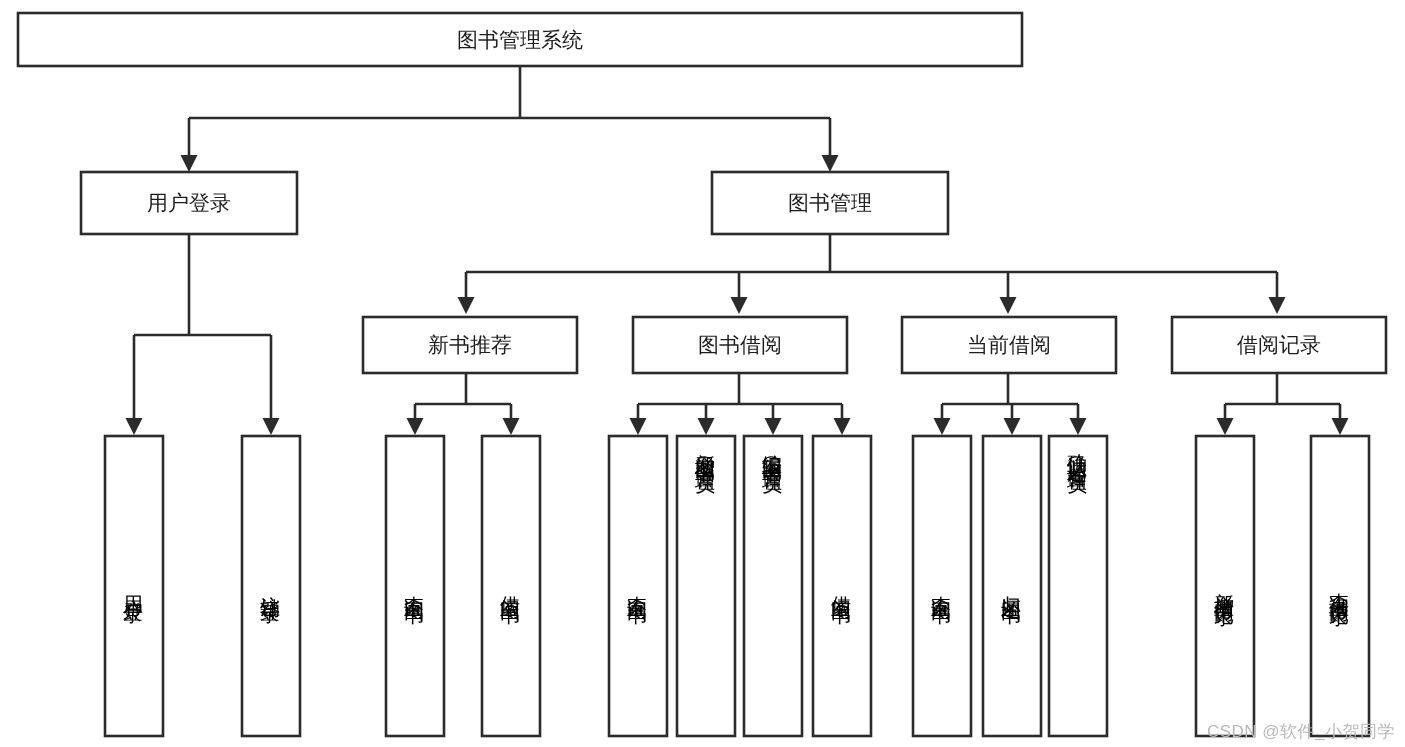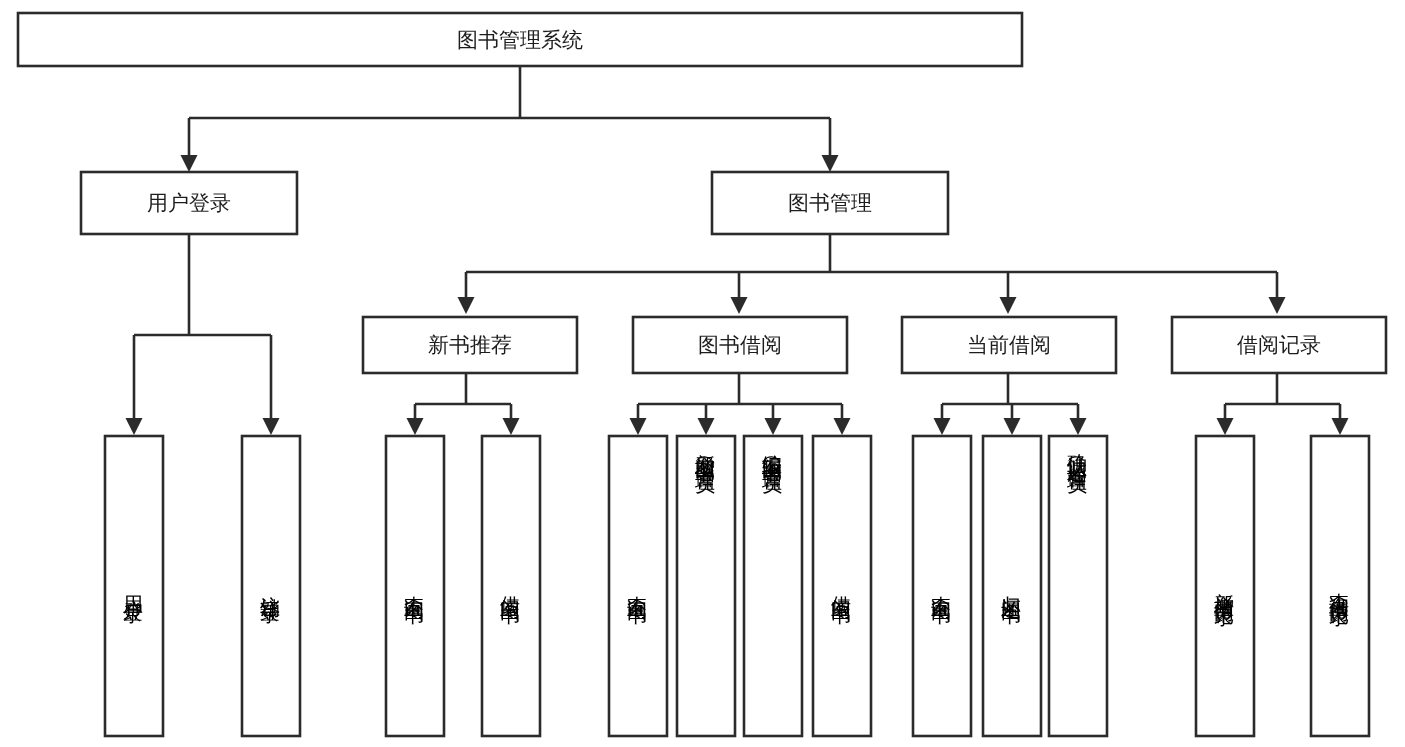--- a/index.html
+++ b/index.html
@@ -328,13 +328,14 @@
       </div>
     </foreignObject>
     <foreignObject x="1311" y="436" width="58" height="300">
       <div xmlns="http://www.w3.org/1999/xhtml" style="width:58px;height:300px;display:flex;align-items:center;justify-content:center;">
         <span class="node-label-v">查询借阅记录</span>
       </div>
     </foreignObject>
 
   </svg>
 
+  <div class="watermark">CSDN @软件_小贺同学</div>
 </div>
 
 </body></html>

